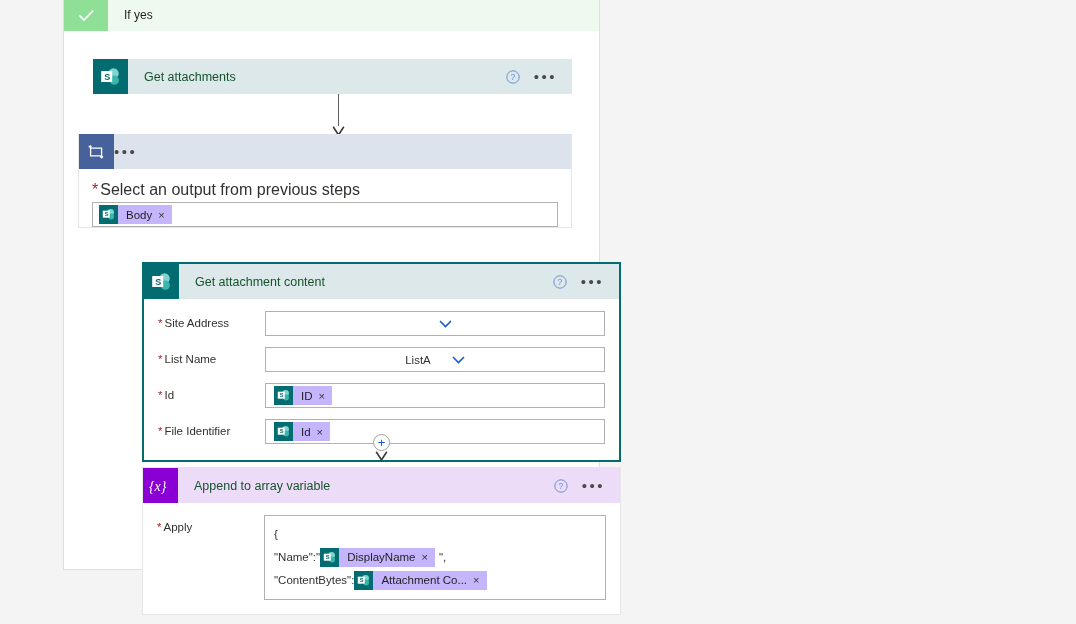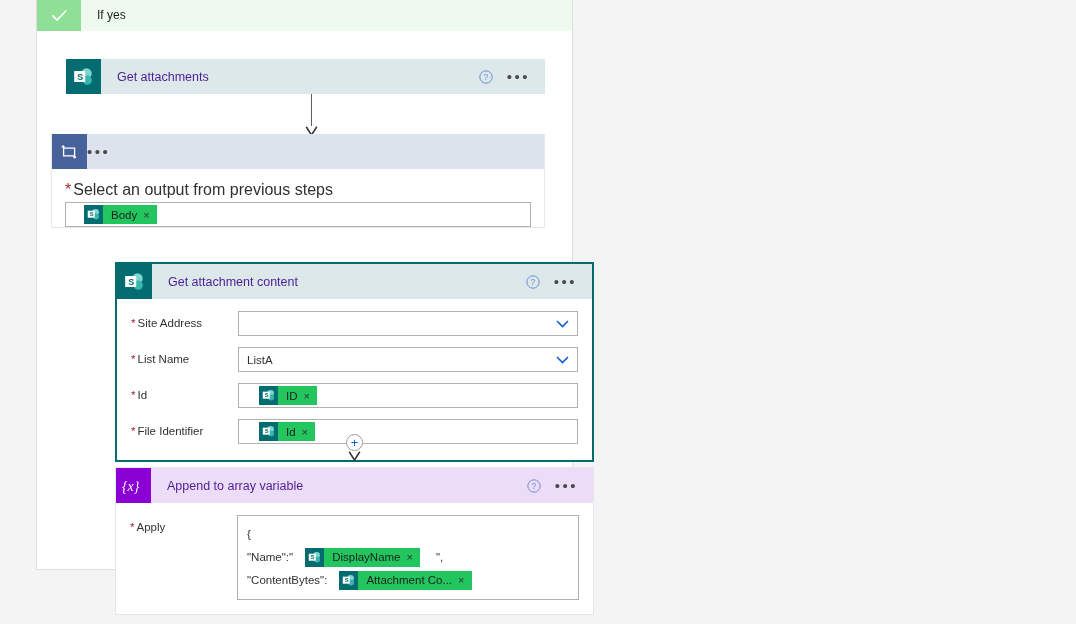--- a/index.html
+++ b/index.html
@@ -9,21 +9,21 @@
     overflow: hidden;
     background: #f3f2f1;
     font-family: "Liberation Sans", sans-serif;
     font-size: 12px;
     color: #323130;
   }
   .canvas { position: relative; width: 1076px; height: 624px; background: #f4f4f4; }
 
   
   .branch { position: absolute; background: #ffffff; border: 1px solid #e1dfdd; }
-  .branch-yes { left: 36px; top: -1px; width: 537px; height: 571px; border-top: none; }
+  .branch-yes { left: 63px; top: -1px; width: 537px; height: 571px; border-top: none; }
   .branch-no  { left: 593px; top: -1px; width: 474px; height: 134px; border-top: none; }
 
   .branch-head { height: 32px; display: flex; align-items: stretch; }
   .branch-head.yes { background: #eefaef; }
   .branch-head.no  { background: #fdf0ee; }
   .branch-badge { width: 44px; display: flex; align-items: center; justify-content: center; }
   .branch-badge.yes { background: #8fdf96; }
   .branch-badge.no  { background: #f58170; }
   .branch-title { display: flex; align-items: center; padding-left: 16px;
                   font-size: 12px; color: #201f1e; font-weight: 400; }
@@ -33,21 +33,21 @@
   
   .add-action { position: absolute; left: 0; top: 32px; width: 100%; height: 100px;
                 display: flex; align-items: center; justify-content: center; gap: 7px; }
   .add-action-label { color: #2266cc; font-size: 12px; }
 
   
   .card { position: absolute; background: #ffffff; }
   .card-head { height: 35px; display: flex; align-items: stretch; }
   .card-icon { width: 35px; display: flex; align-items: center; justify-content: center; flex: none; }
   .card-name { flex: 1; display: flex; align-items: center; padding-left: 16px;
-               font-size: 12.5px; color: #4c1d95; }
+               font-size: 12.5px; color: #14532d; }
   .card-actions { display: flex; align-items: center; gap: 14px; padding-right: 15px; }
 
   .icon-sp   { background: #036c70; }
   .icon-loop { background: #47619b; }
   .icon-var  { background: #8a00d4; }
 
   .hdr-sp   { background: #dce8e9; }
   .hdr-loop { background: #dde3ed; }
   .hdr-var  { background: #eddcf7; }
 
@@ -58,26 +58,26 @@
   .req-star { color: #a4262c; margin-right: 2px; }
 
   .row { display: flex; align-items: flex-start; margin-bottom: 11px; }
   .row-label { width: 107px; padding-top: 6px; font-size: 11.5px; flex: none; }
   .row-ctl { flex: 1; }
 
   .ctl {
     border: 1px solid #b3b0ad; background: #fff; min-height: 25px;
     display: flex; align-items: center; padding: 0 8px; font-size: 11.5px;
   }
-  .ctl.select { justify-content: space-between; gap: 21px; }
+  .ctl.select { justify-content: center; gap: 21px; }
   .chev { color: #0b5cd5; font-size: 13px; line-height: 10px; }
 
   
-  .token { display: inline-flex; align-items: center; background: #22c55e; height: 19px;
-           margin: 2px 12px; }
+  .token { display: inline-flex; align-items: center; background: #c4b5fd; height: 19px;
+           margin: 2px 0; }
   .token-ico { width: 19px; height: 19px; background: #036c70; display: flex;
                align-items: center; justify-content: center; flex: none; }
   .token-txt { padding: 0 6px 0 8px; font-size: 11.5px; color: #201f1e; white-space: nowrap; }
   .token-x { padding-right: 7px; color: #333; font-size: 11px; cursor: pointer; }
 
   
   .valuebox { border: 1px solid #b3b0ad; background: #fff; padding: 7px 9px;
               min-height: 82px; line-height: 23px; font-size: 11.5px; }
   .valueline { display: flex; align-items: center; flex-wrap: wrap; }
 

